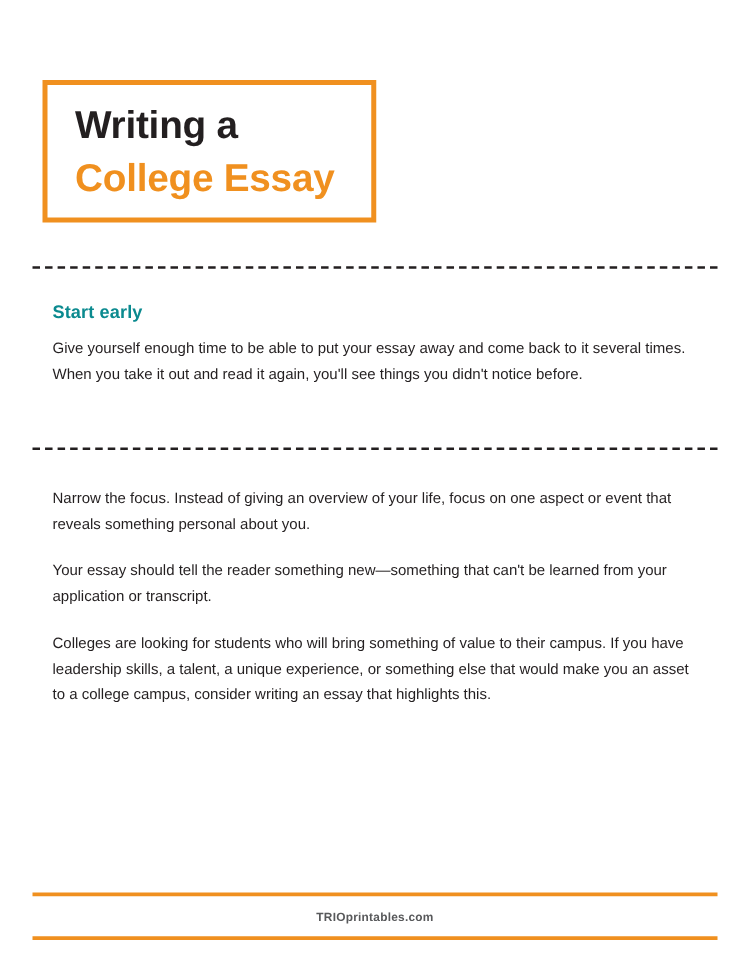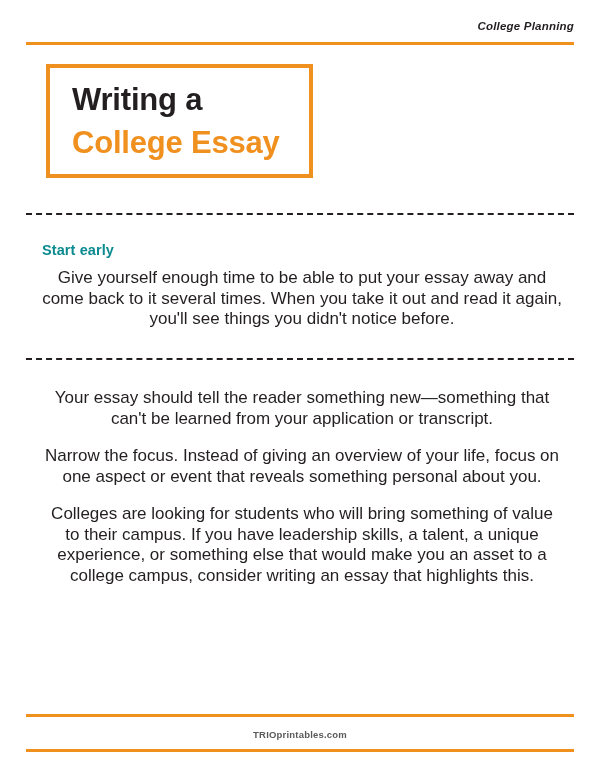--- a/index.html
+++ b/index.html
@@ -52,21 +52,20 @@
 
   
   .title-box {
     position: absolute;
     left: 34px;
     top: 64px;
     width: 267px;
     height: 114px;
     border: 4px solid #f0901f;
     box-sizing: border-box;
-    margin-left: 12px;
   }
   .title-line1 {
     position: absolute;
     left: 22px;
     top: 14px;
     font-size: 31px;
     font-weight: bold;
     color: #231f20;
     letter-spacing: -0.2px;
   }
@@ -120,25 +119,24 @@
   .section-2 { top: 388px; }
 
   .section-heading {
     font-size: 14.5px;
     font-weight: bold;
     color: #0b8a8f;
     margin: 0 0 10px 0;
     letter-spacing: 0.1px;
   }
   .para {
-    font-size: 17px;
+    font-size: 12px;
     line-height: 20.5px;
     color: #231f20;
     margin: 0 0 17px 0;
-    text-align: center;
   }
   .para:last-child {
     margin-bottom: 0;
   }
   .section-1 .para { margin-bottom: 0; }
 
   
   .footer-rule-top {
     position: absolute;
     left: 26px;
@@ -165,43 +163,39 @@
     top: 749px;
     height: 3px;
     background: #f0901f;
   }
 </style>
 </head>
 <body>
 
 <div class="page">
 
-  <div class="header">
-    <div class="header-title">College Planning</div>
-    <div class="header-rule"></div>
-  </div>
 
   <div class="title-box">
     <div class="title-line1">Writing a</div>
     <div class="title-line2">College Essay</div>
   </div>
 
 
   <div class="dashed dashed-1"></div>
 
   <div class="section section-1">
     <h2 class="section-heading">Start early</h2>
     <p class="para">Give yourself enough time to be able to put your essay away and come back to it several times. When you take it out and read it again, you'll see things you didn't notice before.</p>
   </div>
 
   <div class="dashed dashed-2"></div>
 
   <div class="section section-2">
+    <p class="para">Narrow the focus. Instead of giving an overview of your life, focus on one aspect or event that reveals something personal about you.</p>
     <p class="para">Your essay should tell the reader something new—something that can't be learned from your application or transcript.</p>
-    <p class="para">Narrow the focus. Instead of giving an overview of your life, focus on one aspect or event that reveals something personal about you.</p>
     <p class="para">Colleges are looking for students who will bring something of value to their campus. If you have leadership skills, a talent, a unique experience, or something else that would make you an asset to a college campus, consider writing an essay that highlights this.</p>
   </div>
 
   <div class="footer-rule-top"></div>
   <div class="footer-text">TRIOprintables.com</div>
   <div class="footer-rule-bottom"></div>
 
 </div>
 
 </body></html>

